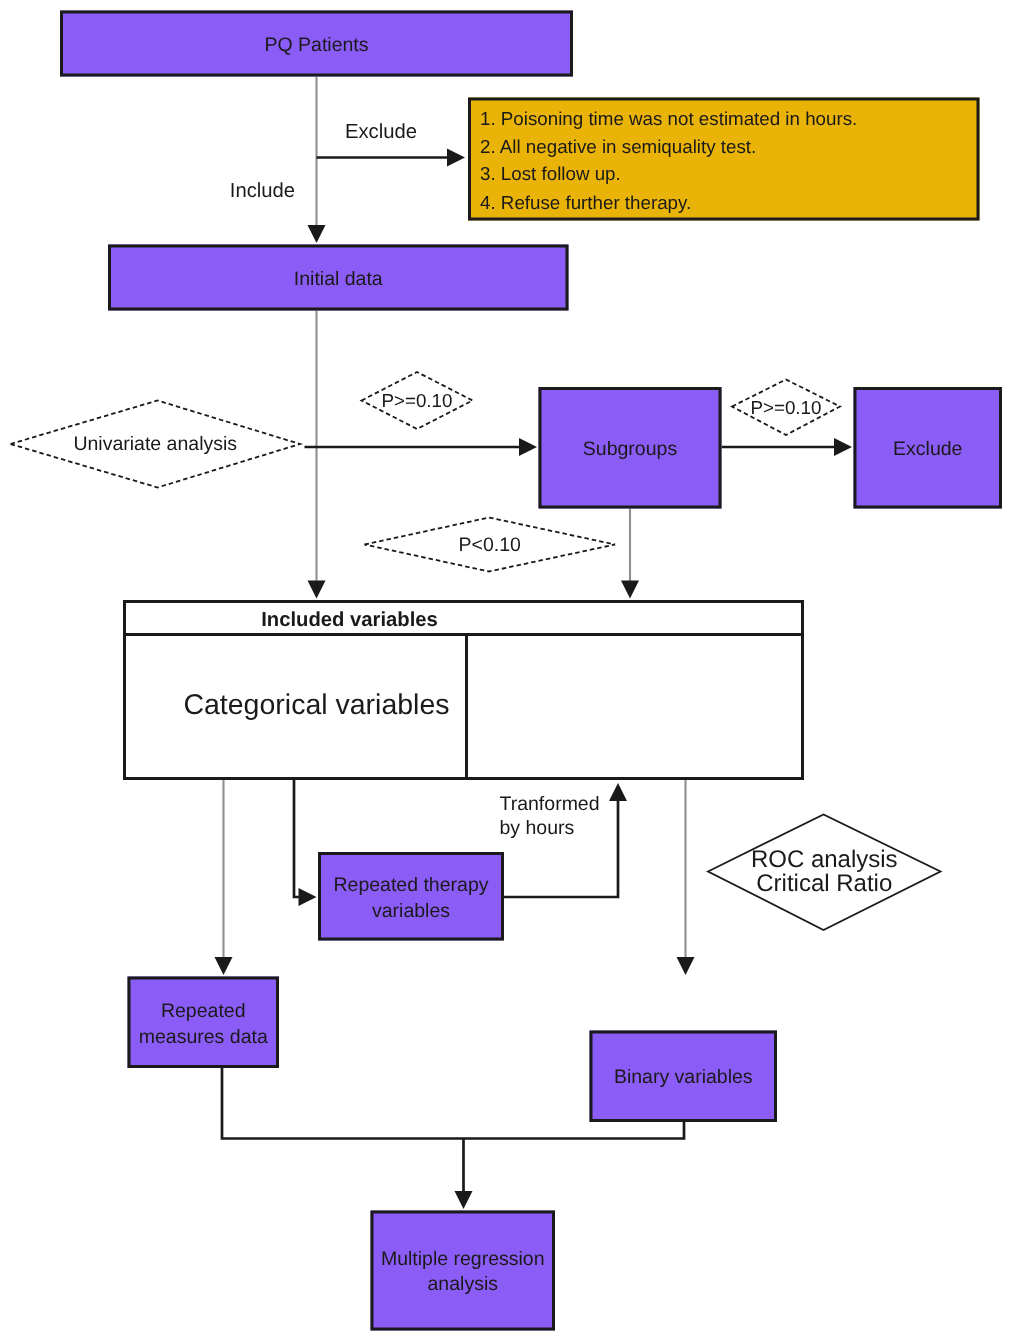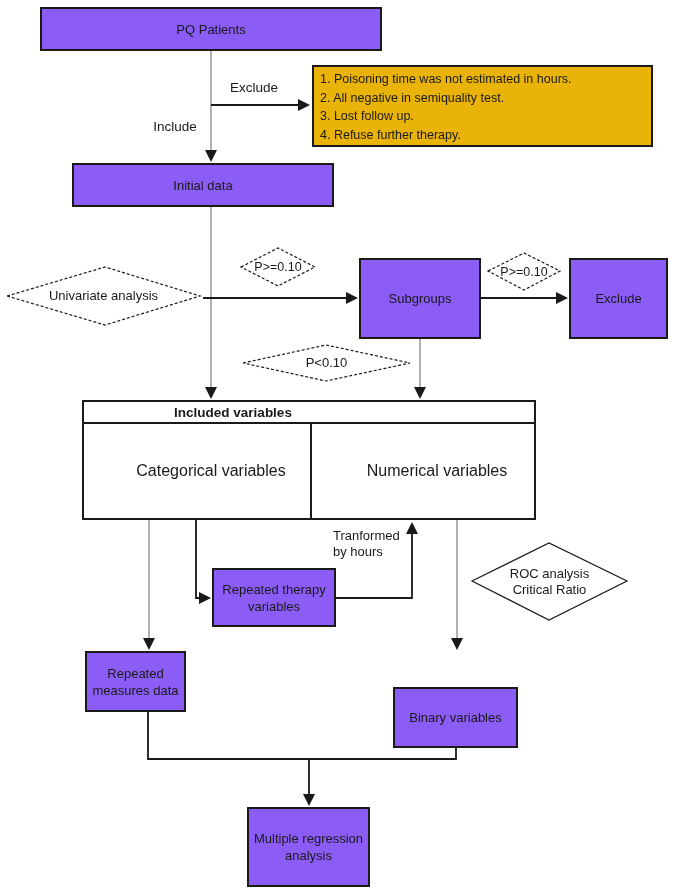--- a/index.html
+++ b/index.html
@@ -75,21 +75,21 @@
     width: 298px; height: 20px;
     display: flex; align-items: center; justify-content: center;
     font-weight: bold;
     font-size: 13.5px;
     text-align: right;
   }
   .iv-body { display: flex; flex: 1; }
   .iv-cell {
     box-sizing: border-box;
     display: flex; align-items: center; justify-content: center;
-    font-size: 16px;
+    font-size: 19px;
     padding-left: 28px;
   }
   .iv-cell.left  { width: 228px; border-right: 2px solid #1a1a1a; }
   .iv-cell.right { flex: 1; }
 </style>
 </head>
 <body>
 
 <div class="canvas">
 
@@ -132,43 +132,40 @@
     <span>PQ Patients</span>
   </div>
 
   <div class="list-box" style="left:312px; top:65px; width:341px; height:82px;">
     <div>1. Poisoning time was not estimated in hours.</div>
     <div>2. All negative in semiquality test.</div>
     <div>3. Lost follow up.</div>
     <div>4. Refuse further therapy.</div>
   </div>
 
-  <div class="node" style="left:72px; top:163px; width:262px; height:44px;">
+  <div class="node" style="left:72px; top:163px; width:307px; height:44px;">
     <span>Initial data</span>
   </div>
 
   <div class="node" style="left:359px; top:258px; width:122px; height:81px;text-align:right;">
     <span>Subgroups</span>
   </div>
 
   <div class="node" style="left:569px; top:258px; width:99px; height:81px;">
     <span>Exclude</span>
   </div>
 
   <div class="iv-outer" style="left:82px; top:400px; width:454px; height:120px;">
     <div class="iv-header">
       <span class="iv-title">Included variables</span>
     </div>
     <div class="iv-body">
       <div class="iv-cell left">
         <span>Categorical variables</span>
       </div>
-      <div class="iv-cell right">
-        <span>Numerical variables</span>
-      </div>
     </div>
   </div>
 
   <div class="node" style="left:212px; top:568px; width:124px; height:59px;">
     <span>Repeated therapy</span>
     <span>variables</span>
   </div>
 
   <div class="node" style="left:85px; top:651px; width:101px; height:61px;">
     <span>Repeated</span>
@@ -189,21 +186,21 @@
   </div>
   <div class="diamond-label" style="left:241px; top:248px; width:74px; height:38px;">
     <span>P&gt;=0.10</span>
   </div>
   <div class="diamond-label" style="left:488px; top:253px; width:72px; height:37px;">
     <span>P&gt;=0.10</span>
   </div>
   <div class="diamond-label" style="left:243px; top:345px; width:167px; height:36px; font-size:13px;">
     <span>P&lt;0.10</span>
   </div>
-  <div class="diamond-label" style="left:472px; top:543px; width:155px; height:77px; font-size:13px;">
+  <div class="diamond-label" style="left:472px; top:543px; width:155px; height:77px; font-size:16px;">
     <span>ROC analysis</span>
     <span>Critical Ratio</span>
   </div>
 
   <div class="label centered" style="left:218px; top:80px; width:72px; font-size:13.5px;">
     <span>Exclude</span>
   </div>
   <div class="label centered" style="left:139px; top:119px; width:72px; font-size:13.5px;">
     <span>Include</span>
   </div>

